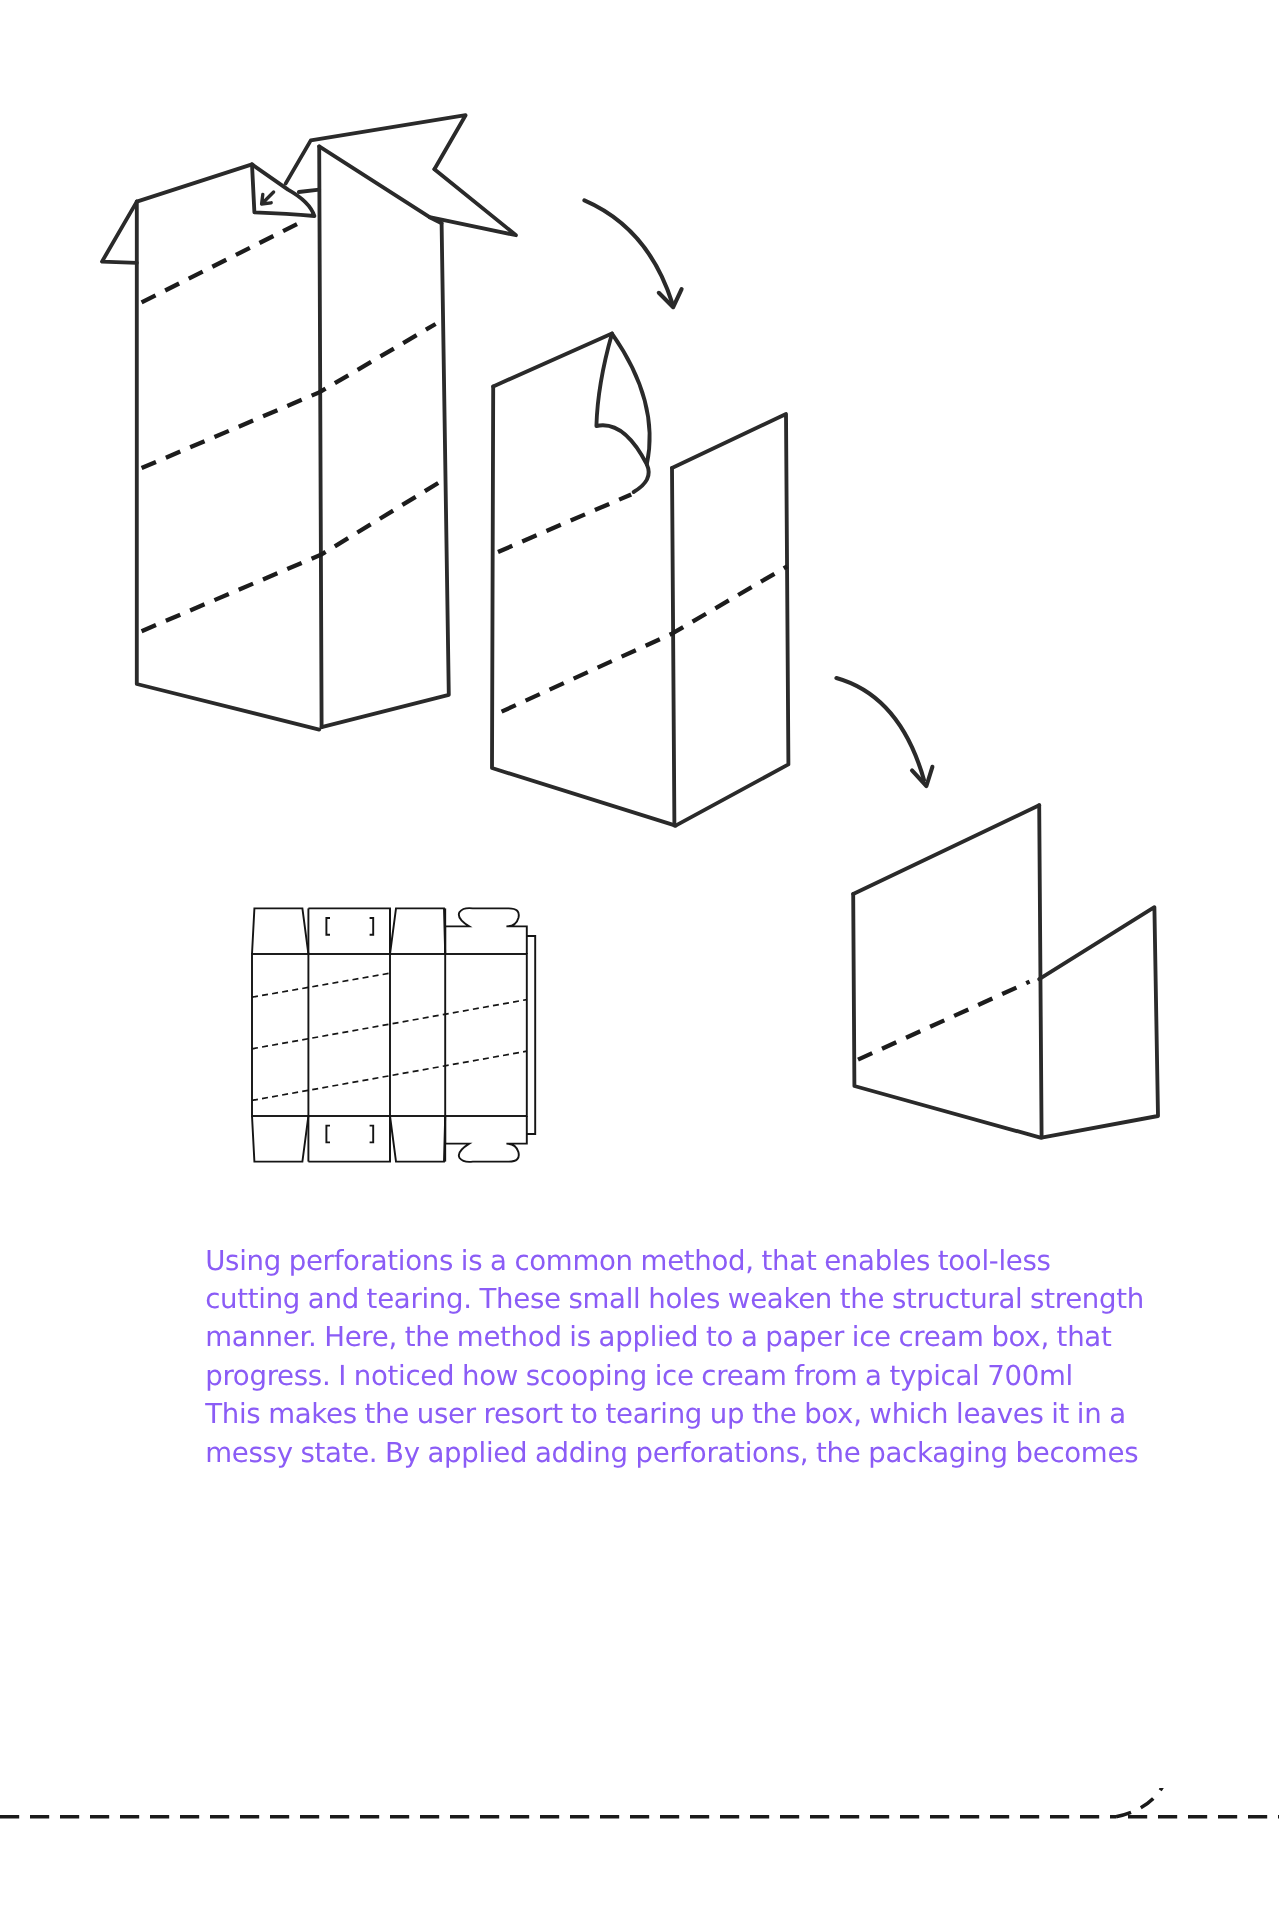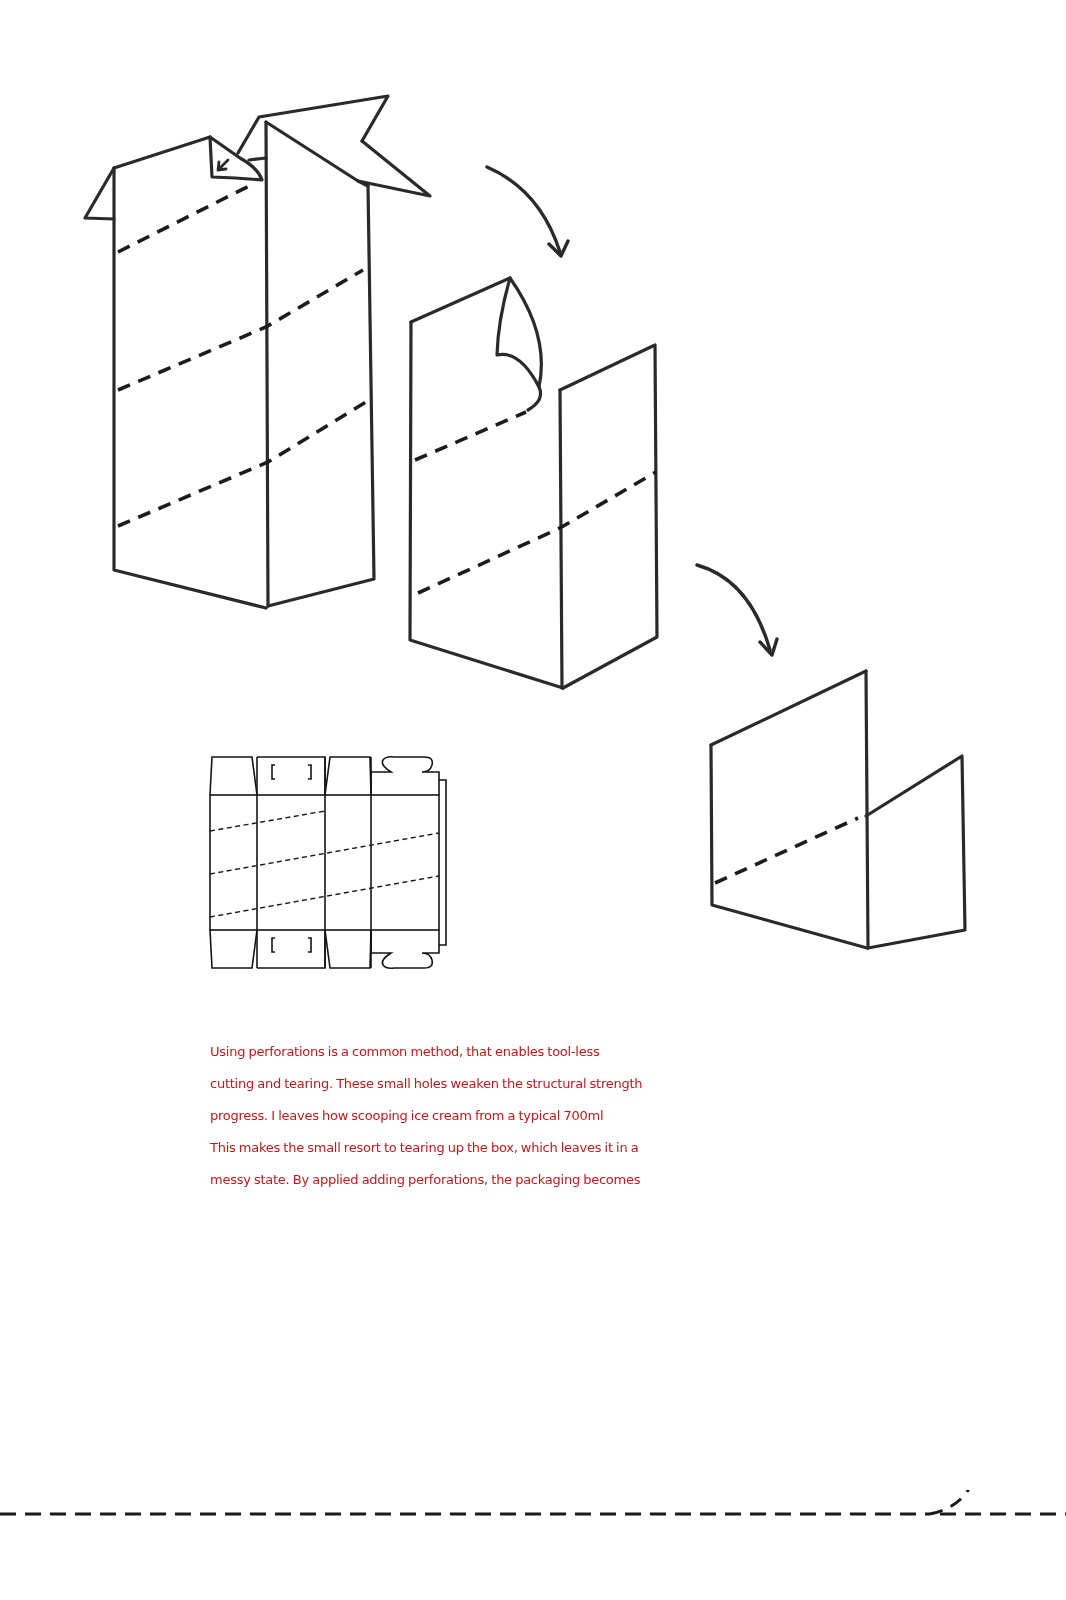--- a/index.html
+++ b/index.html
@@ -5,22 +5,22 @@
   html, body { margin:0; padding:0; background:#ffffff; }
   body { width:1066px; height:1600px; position:relative; overflow:hidden; }
   .art { position:absolute; left:0; top:0; width:1066px; height:1000px; }
   .sketch { fill:none; stroke:#2a2a2a; stroke-width:3.2; stroke-linejoin:round; stroke-linecap:round; }
   .perf { fill:none; stroke:#1c1c1c; stroke-width:3.6; stroke-dasharray:13 9; stroke-linecap:butt; }
   .die { fill:none; stroke:#151515; stroke-width:1.6; stroke-linejoin:miter; }
   .die-perf { fill:none; stroke:#151515; stroke-width:1.4; stroke-dasharray:5 3.5; }
   .arrow { fill:none; stroke:#2a2a2a; stroke-width:3.4; stroke-linecap:round; stroke-linejoin:round; }
   .body-text {
     position:absolute; left:171px; top:1036px; width:720px;
-    font-family:"DejaVu Sans", sans-serif; font-size:13px; line-height:31.9px;
-    color:#b91c1c; letter-spacing:-0.25px; word-spacing:-0.6px;margin-left:39px;
+    font-family:"DejaVu Sans", sans-serif; font-size:23px; line-height:31.9px;
+    color:#8b5cf6; letter-spacing:-0.25px; word-spacing:-0.6px;
   }
   .body-text span.line { display:block; white-space:nowrap; }
   .cut-line { position:absolute; left:0; top:1490px; width:1066px; height:110px; }
 </style>
 </head>
 <body>
 
 <svg class="art" viewBox="0 0 1066 1000" xmlns="http://www.w3.org/2000/svg">
 
   <g>
@@ -109,22 +109,23 @@
 
     <path class="die-perf" d="M210 831 L325 811"></path>
     <path class="die-perf" d="M210 874 L439 833"></path>
     <path class="die-perf" d="M210 917 L439 876"></path>
   </g>
 </svg>
 
 <div class="body-text">
   <span class="line">Using perforations is a common method, that enables tool-less</span>
   <span class="line">cutting and tearing. These small holes weaken the structural strength</span>
-  <span class="line">progress. I leaves how scooping ice cream from a typical 700ml</span>
-  <span class="line">This makes the small resort to tearing up the box, which leaves it in a</span>
+  <span class="line">manner. Here, the method is applied to a paper ice cream box, that</span>
+  <span class="line">progress. I noticed how scooping ice cream from a typical 700ml</span>
+  <span class="line">This makes the user resort to tearing up the box, which leaves it in a</span>
   <span class="line">messy state. By applied adding perforations, the packaging becomes</span>
 </div>
 
 <svg class="cut-line" viewBox="0 1490 1066 110" xmlns="http://www.w3.org/2000/svg">
   <path d="M0 1514 L930 1514" fill="none" stroke="#1a1a1a" stroke-width="3" stroke-dasharray="16 9"></path>
   <path d="M930 1514 Q972 1505 976 1465 Q978 1445 975 1428" fill="none" stroke="#1a1a1a" stroke-width="3" stroke-dasharray="13 9"></path>
   <path d="M940 1514 L1066 1514" fill="none" stroke="#1a1a1a" stroke-width="3" stroke-dasharray="16 9"></path>
 </svg>
 
 </body></html>

